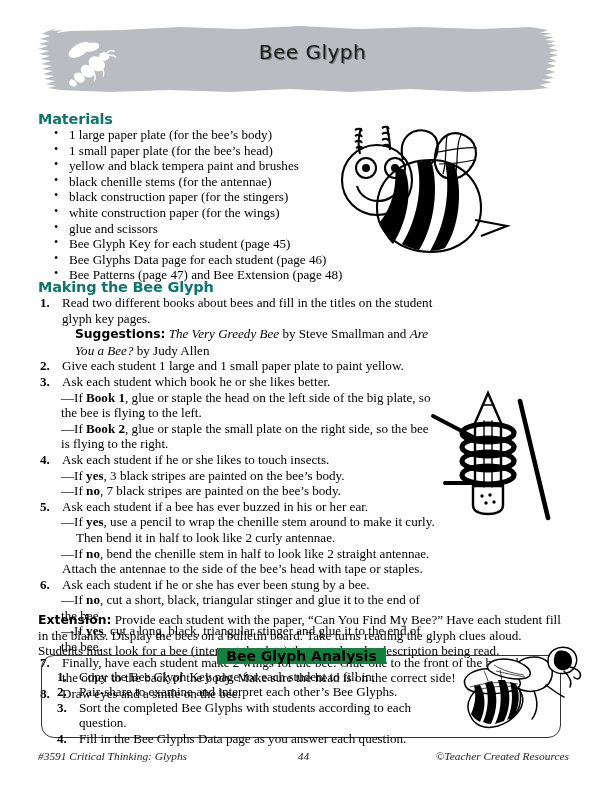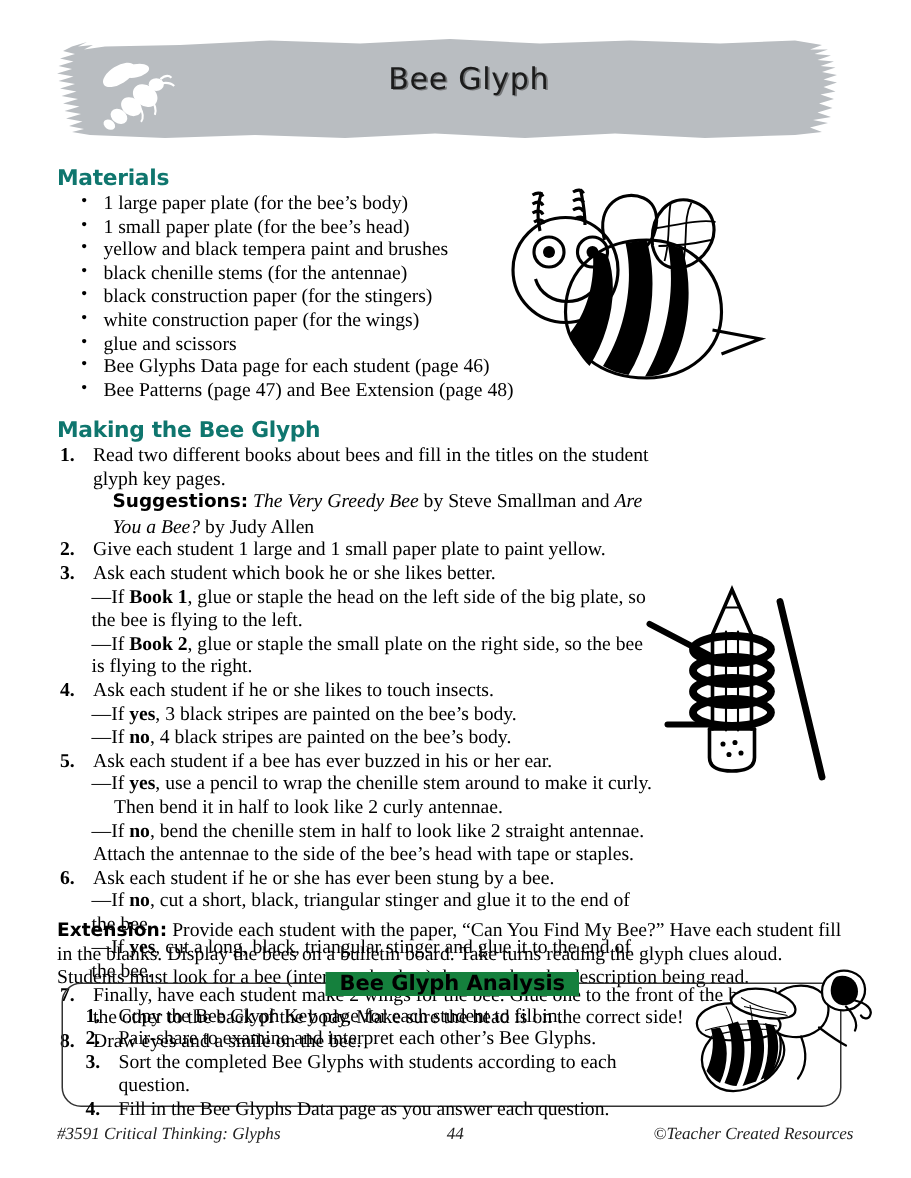--- a/index.html
+++ b/index.html
@@ -257,20 +257,21 @@
 
 <div id="materials-heading" class="section-head">Materials</div>
 <ul id="materials-list">
   <li>1 large paper plate (for the bee’s body)</li>
   <li>1 small paper plate (for the bee’s head)</li>
   <li>yellow and black tempera paint and brushes</li>
   <li>black chenille stems (for the antennae)</li>
   <li>black construction paper (for the stingers)</li>
   <li>white construction paper (for the wings)</li>
   <li>glue and scissors</li>
+  <li>Bee Glyph Key for each student (page 45)</li>
   <li>Bee Glyphs Data page for each student (page 46)</li>
   <li>Bee Patterns (page 47) and Bee Extension (page 48)</li>
 </ul>
 
 <div id="bee-illo">
   <svg width="200" height="150" viewBox="0 0 200 150">
     <g fill="none" stroke="#000" stroke-width="2.1">
 
       <path d="M25,42 C22,30 24,22 26,16"></path>
       <path d="M55,38 C55,27 53,20 52,14"></path>
@@ -329,21 +330,21 @@
     <span class="num">3.</span>
     <span>Ask each student which book he or she likes better.</span>
     <span class="dash"><span>—If </span><b>Book 1</b><span>, glue or staple the head on the left side of the big plate, so the bee is flying to the left.</span></span>
     <span class="dash"><span>—If </span><b>Book 2</b><span>, glue or staple the small plate on the right side, so the bee is flying to the right.</span></span>
   </div>
 
   <div class="step">
     <span class="num">4.</span>
     <span>Ask each student if he or she likes to touch insects.</span>
     <span class="dash"><span>—If </span><b>yes</b><span>, 3 black stripes are painted on the bee’s body.</span></span>
-    <span class="dash"><span>—If </span><b>no</b><span>, 4 black stripes are painted on the bee’s body.</span></span>
+    <span class="dash"><span>—If </span><b>no</b><span>, 7 black stripes are painted on the bee’s body.</span></span>
   </div>
 
   <div class="step">
     <span class="num">5.</span>
     <span>Ask each student if a bee has ever buzzed in his or her ear.</span>
     <span class="dash"><span>—If </span><b>yes</b><span>, use a pencil to wrap the chenille stem around to make it curly.</span></span>
     <span class="dash-cont">Then bend it in half to look like 2 curly antennae.</span>
     <span class="dash"><span>—If </span><b>no</b><span>, bend the chenille stem in half to look like 2 straight antennae.</span></span>
     <span class="dash-cont" style="text-indent:0">Attach the antennae to the side of the bee’s head with tape or staples.</span>
   </div>

